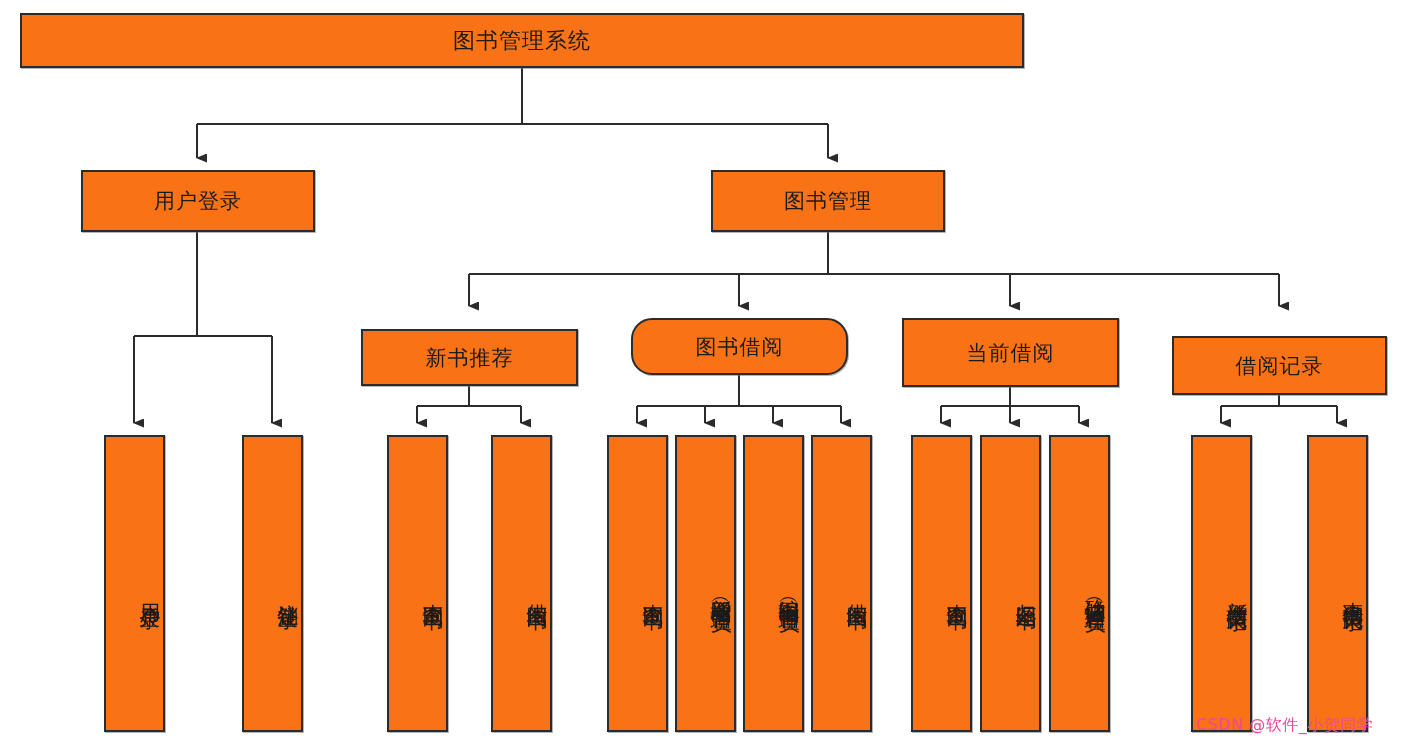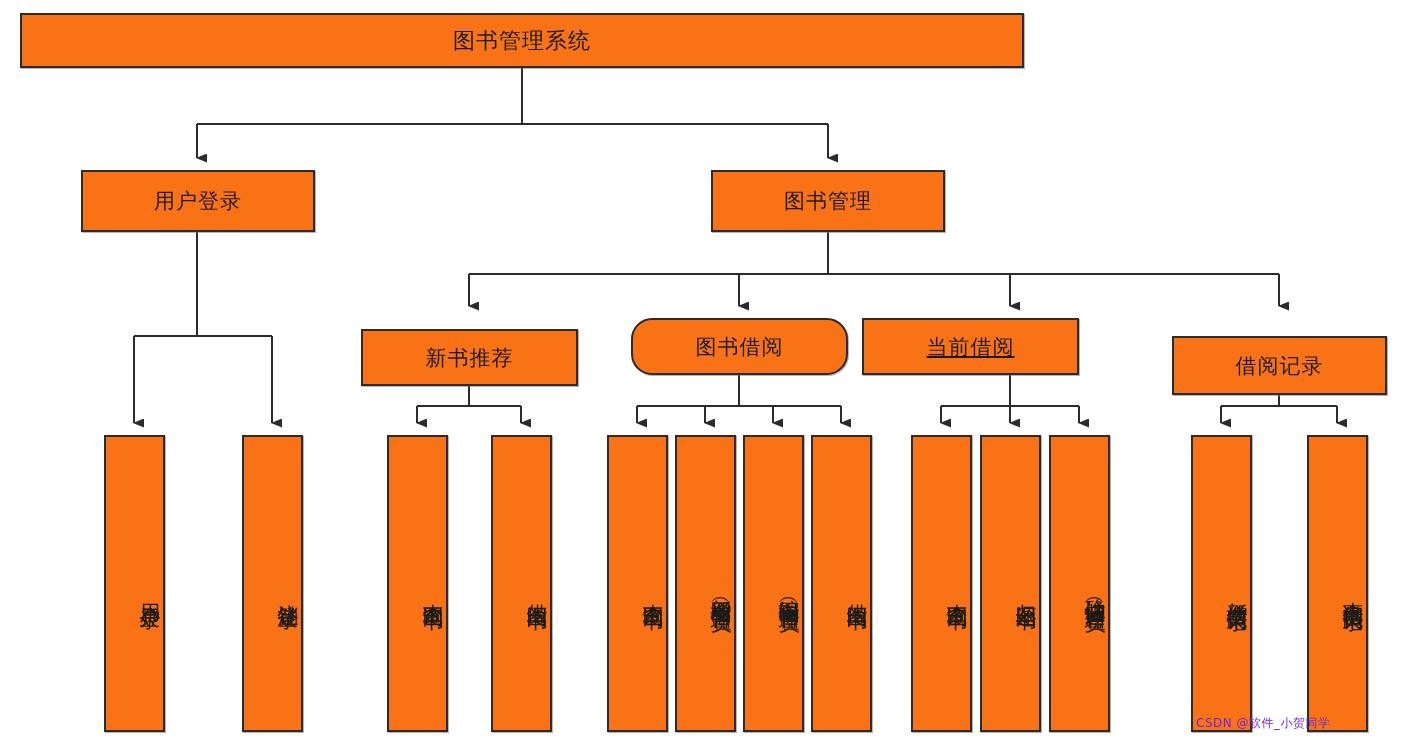--- a/index.html
+++ b/index.html
@@ -17,21 +17,21 @@
   }
   .node.horiz{font-size:21px;letter-spacing:1px;}
   .node.vert{
     writing-mode:vertical-rl;text-orientation:upright;
     font-size:21px;line-height:1.32;letter-spacing:2px;
     padding-top:14px;align-items:flex-start;justify-content:center;
   }
   .node.vert .lbl{display:block;}
   .node.root{font-size:22px;}
   .watermark{
-    position:absolute;color:#6d28d9;font-size:12px;
+    position:absolute;color:#ec4899;font-size:16px;
     letter-spacing:.5px;white-space:nowrap;pointer-events:none;text-align:right;
   }
   svg#edges{position:absolute;left:0;top:0;width:1405px;height:747px;pointer-events:none;}
 </style>
 </head>
 <body>
 
 <div id="diagram">
 
   <svg id="edges" viewBox="0 0 1405 747">
@@ -94,21 +94,21 @@
   <div class="node horiz" style="left:711px;top:170px;width:234px;height:62px;">
     <span class="lbl">图书管理</span>
   </div>
 
   <div class="node horiz" style="left:361px;top:318px;width:217px;height:57px;margin-top:11px;">
     <span class="lbl">新书推荐</span>
   </div>
   <div class="node horiz" style="left:631px;top:318px;width:217px;height:57px;border-radius:21px;">
     <span class="lbl">图书借阅</span>
   </div>
-  <div class="node horiz" style="left:862px;top:318px;width:217px;height:57px;text-decoration:underline;">
+  <div class="node horiz" style="left:902px;top:318px;width:217px;height:69px;">
     <span class="lbl">当前借阅</span>
   </div>
   <div class="node horiz" style="left:1172px;top:336px;width:215px;height:59px;justify-content:center;">
     <span class="lbl">借阅记录</span>
   </div>
 
   <div class="node vert" style="left:104px;top:435px;width:61px;height:297px;">
     <span class="lbl">用户登录</span>
   </div>
   <div class="node vert" style="left:242px;top:435px;width:61px;height:297px;">

